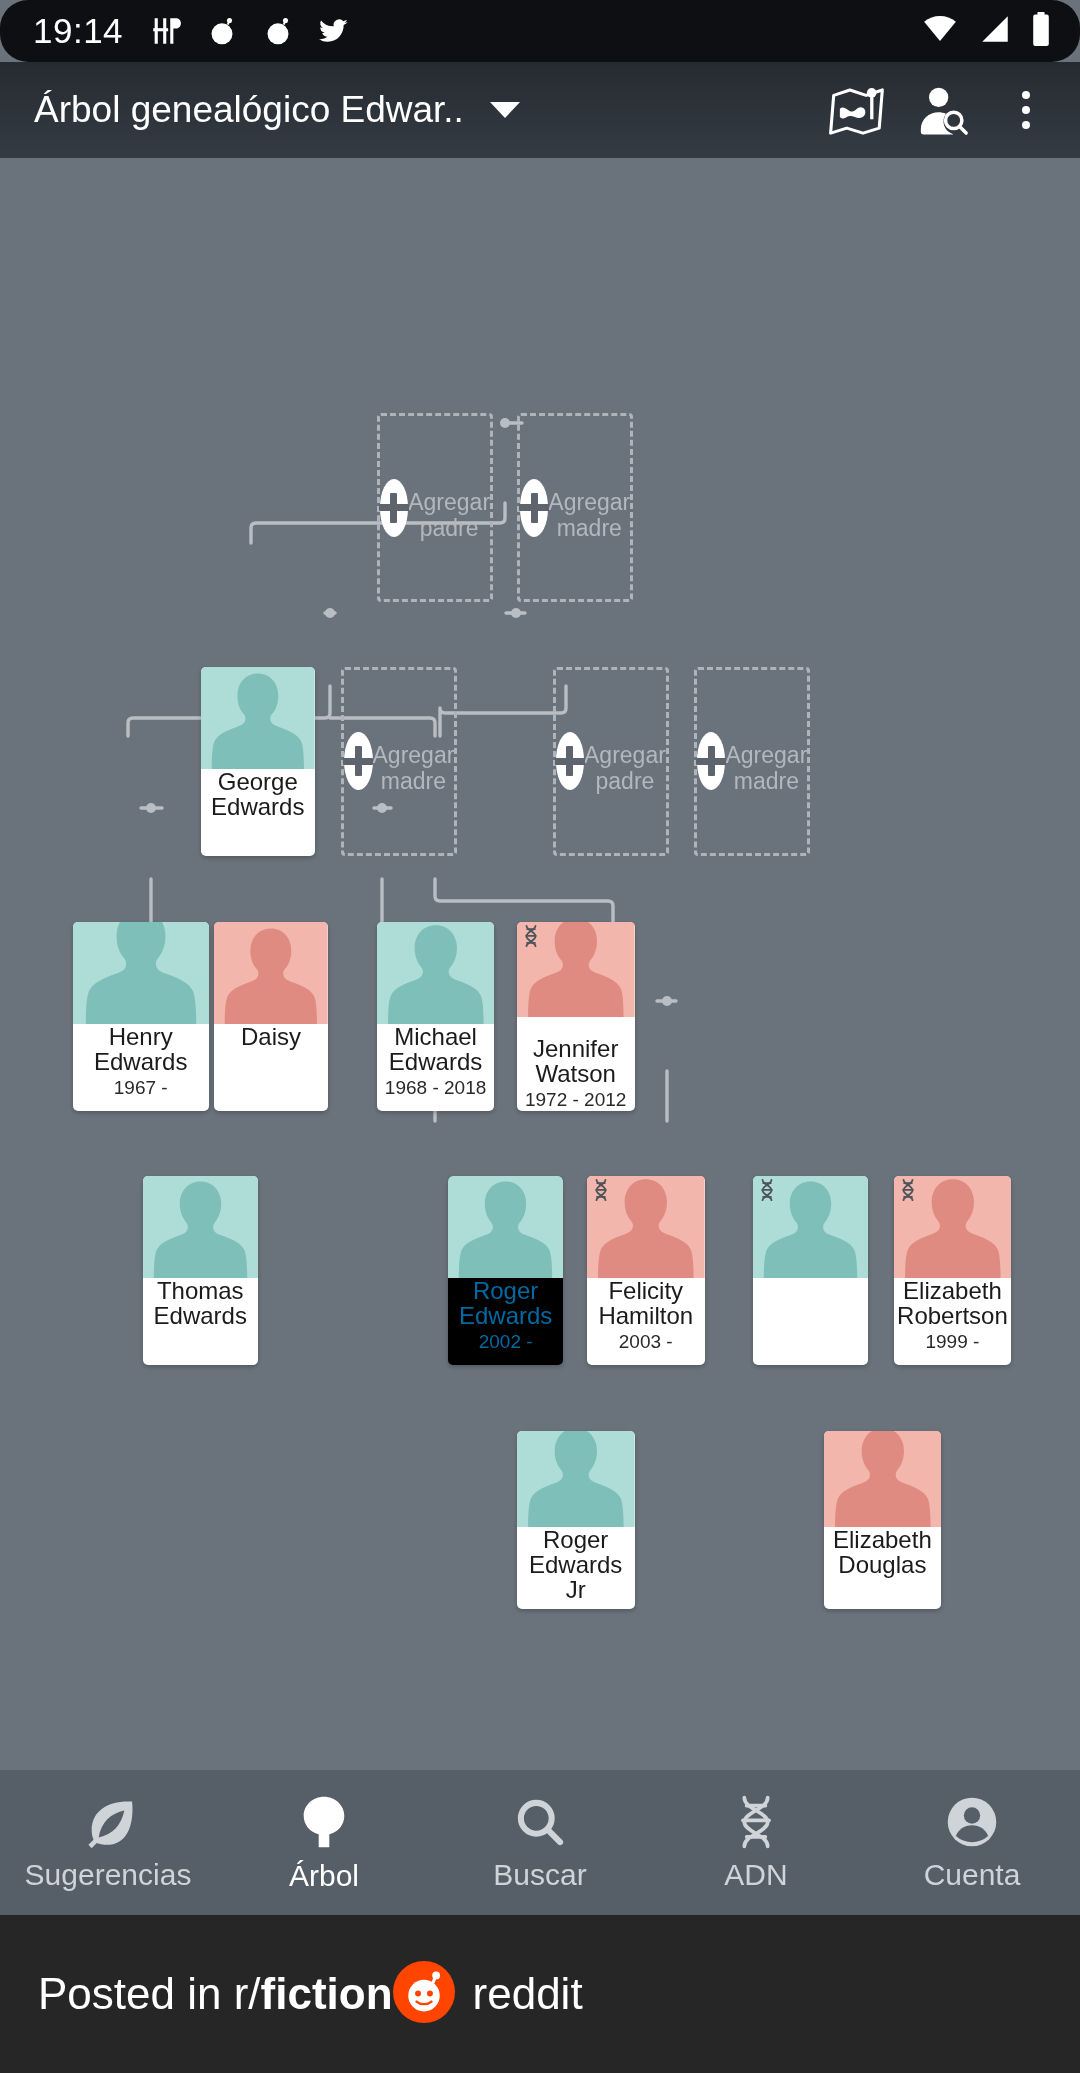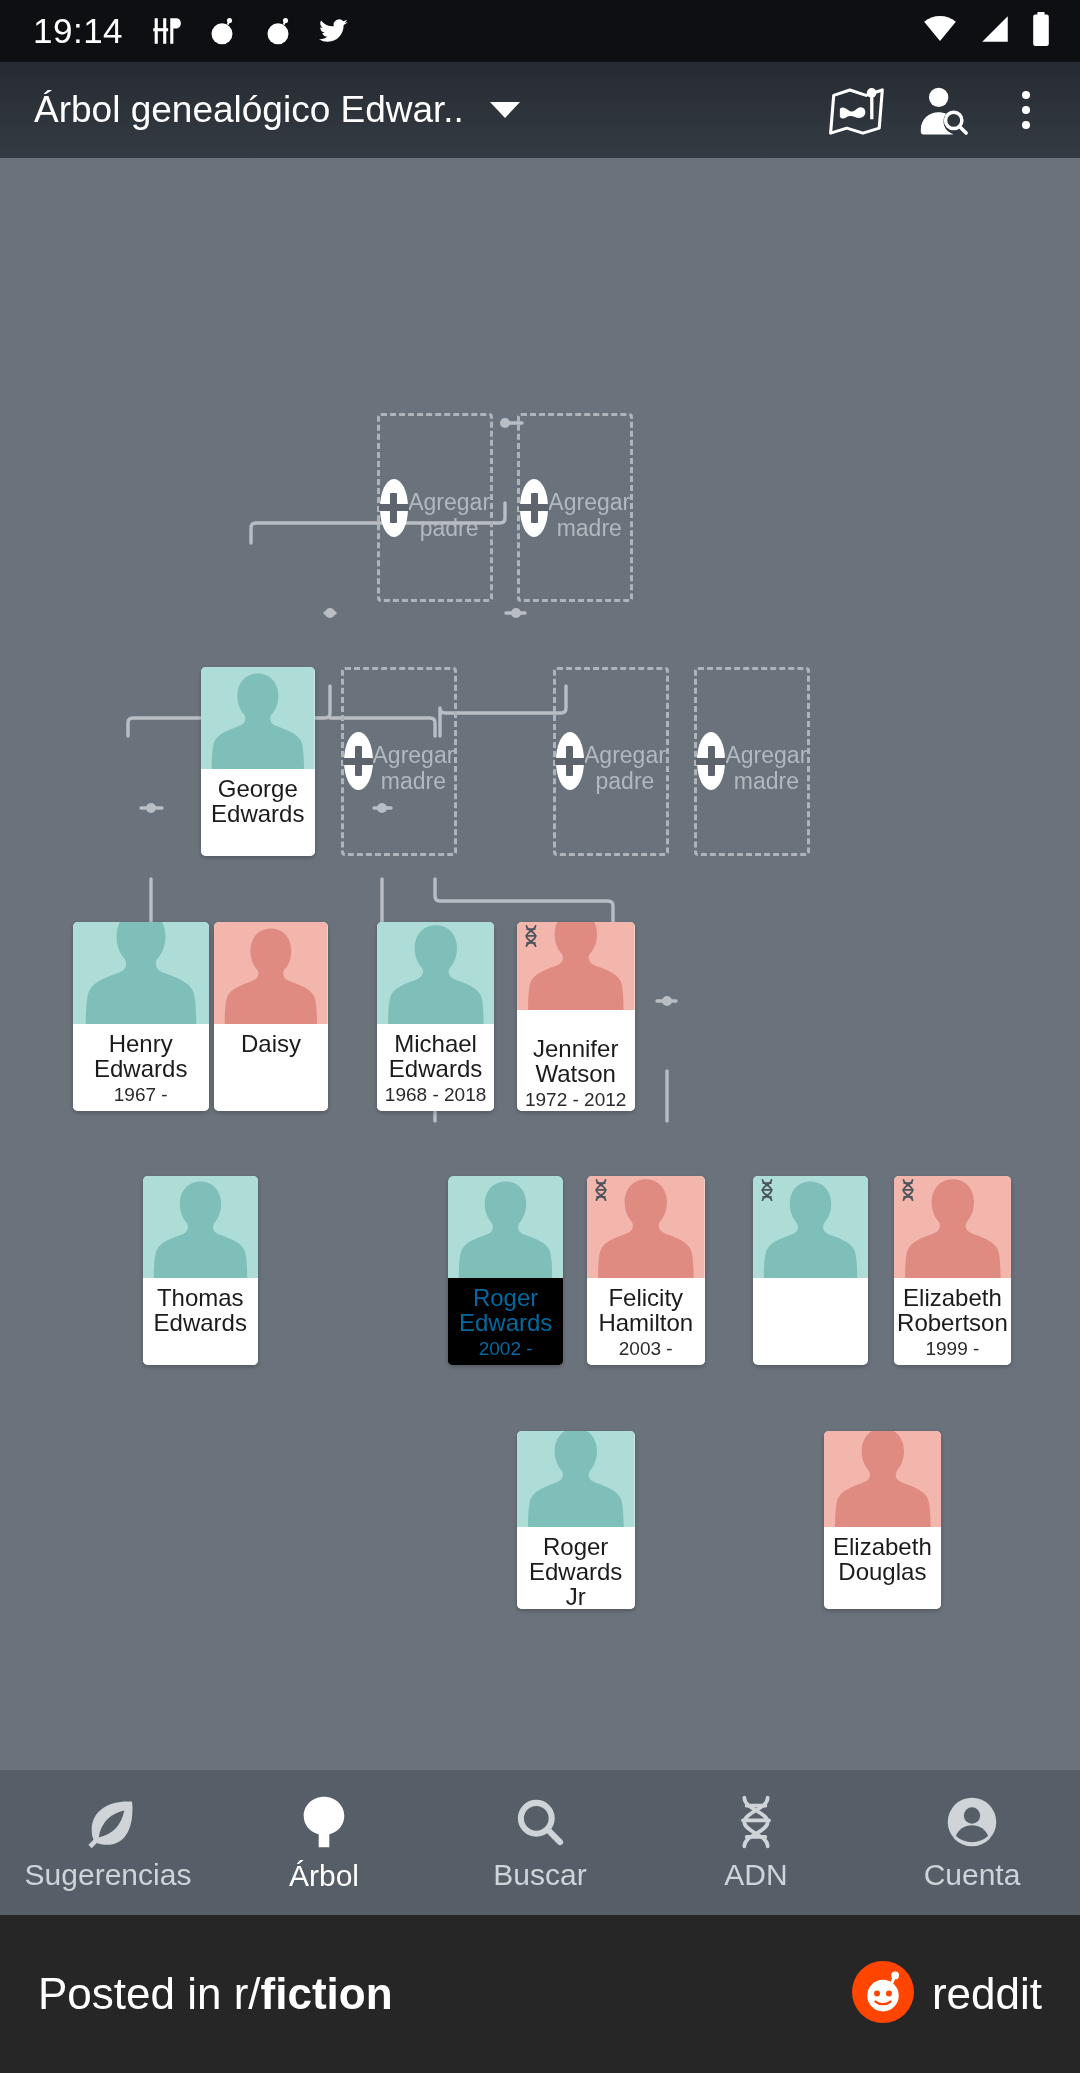--- a/index.html
+++ b/index.html
@@ -8,21 +8,21 @@
     font-family: "Liberation Sans", sans-serif;
     background: #6a727b;
     overflow: hidden;
   }
   #app { position: relative; width: 1080px; height: 2073px; }
 
   
   .statusbar {
     position: absolute; left: 0; top: 0; width: 1080px; height: 62px;
     background: #0d0f12;
-    display: flex; align-items: center;
+    display: flex; align-items: center; border-radius: 28px;
   }
   .status-time {
     color: #fff; font-size: 35px; margin-left: 33px; letter-spacing: .5px;
     font-family: "Liberation Sans", sans-serif;
   }
   .status-icons { display: flex; align-items: center; gap: 22px; margin-left: 26px; }
   .status-icons svg { display: block; }
   .status-right {
     position: absolute; right: 28px; top: 0; height: 62px;
     display: flex; align-items: center; gap: 16px;
@@ -69,21 +69,21 @@
     border-radius: 5px;
     box-shadow: 0 2px 4px rgba(0,0,0,.22);
     overflow: hidden;
     display: flex; flex-direction: column;
   }
   .node .photo { width: 100%; position: relative; overflow: hidden; }
   .node .photo svg { display: block; width: 100%; height: 100%; }
   .node .meta {
     flex: 1; background: #fff;
     display: flex; flex-direction: column; align-items: center; justify-content: flex-start;
-    padding-top: 7px;
+    border-radius: 16px;
   }
   .node .nm {
     font-size: 24px; line-height: 25px; color: #1b1b1b; text-align: center;
     padding: 0 4px;
   }
   .node .dt { font-size: 19px; color: #2a2a2a; margin-top: 3px; }
   .node.selected { background: #000; }
   .node.selected .meta { background: #000; }
   .node.selected .nm, .node.selected .dt { color: #0369a1; }
 
@@ -122,21 +122,21 @@
     gap: 8px;
   }
   .navitem .nlabel { font-size: 30px; color: #cfd4d8; }
   .navitem.active .nlabel { color: #ffffff; }
   .navitem svg { display: block; }
 
   
   .reddit {
     position: absolute; left: 0; top: 1915px; width: 1080px; height: 158px;
     background: #262626;
-    display: flex; align-items: center; justify-content: space-between;
+    display: flex; align-items: center; 
     padding: 0 38px;
   }
   .reddit-text { color: #ffffff; font-size: 44px; }
   .reddit-text b { font-weight: 700; }
   .reddit-brand { display: flex; align-items: center; gap: 18px; }
   .reddit-brand .word { color: #ffffff; font-size: 44px; }
 </style>
 </head>
 <body>
 

